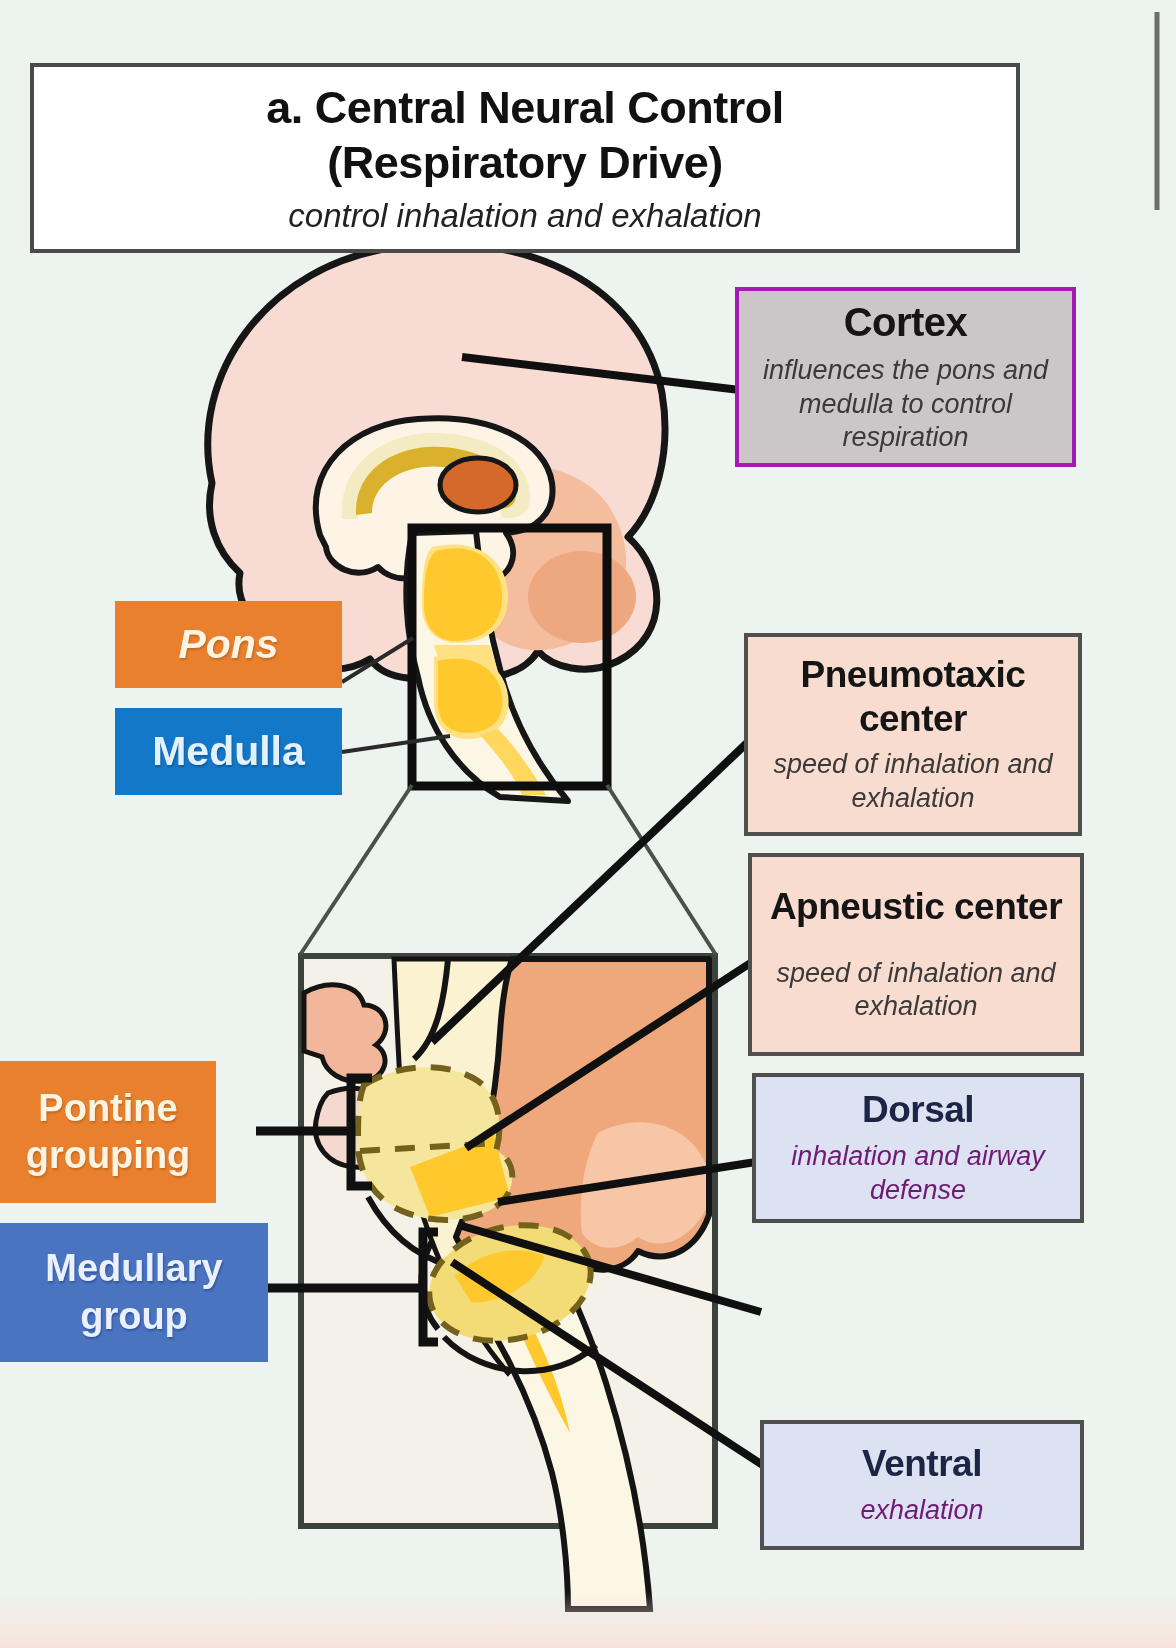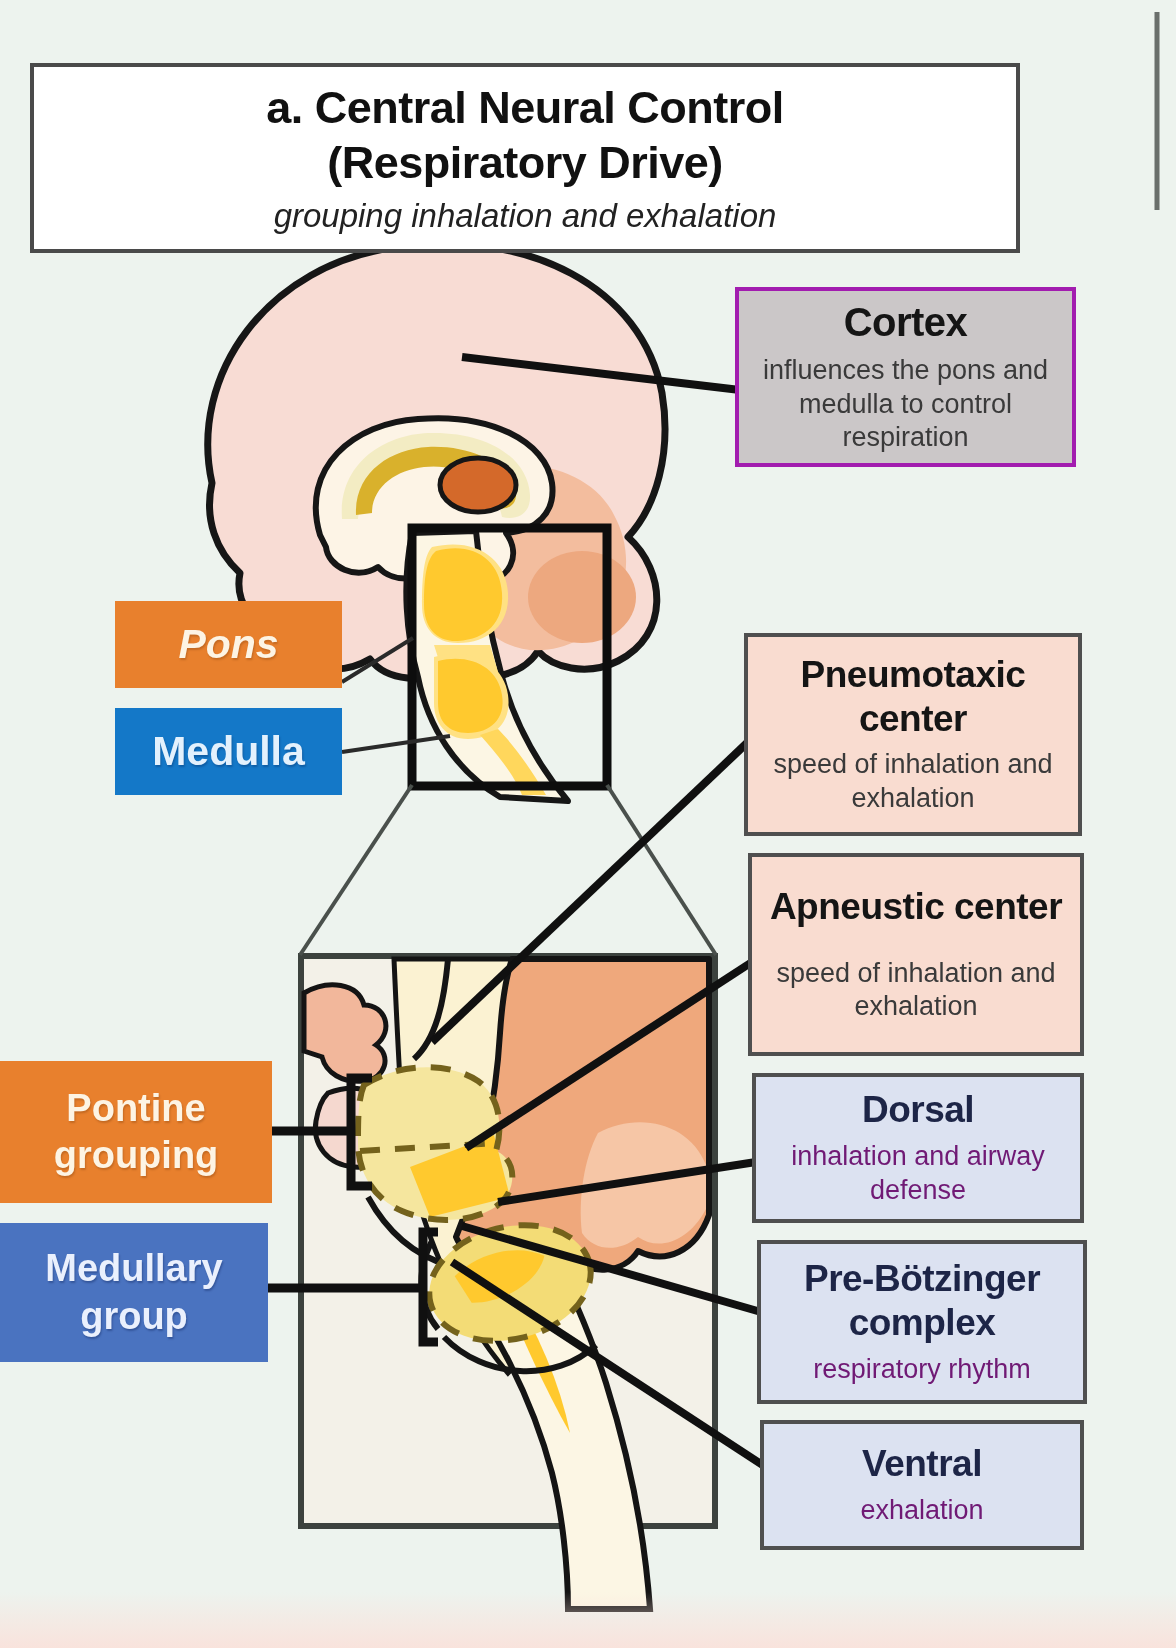--- a/index.html
+++ b/index.html
@@ -19,39 +19,39 @@
     margin-top:35px;
   }
   .title-line{font-size:45px;font-weight:bold;color:#111;line-height:1.22;text-align:center;letter-spacing:-0.5px;}
   .title-sub{font-size:33px;font-style:italic;color:#222;margin-top:6px;text-align:center;}
   
   .callout{
     display:flex;flex-direction:column;align-items:center;justify-content:center;
     text-align:center;z-index:3;box-sizing:border-box;padding:6px 10px;
   }
   .callout-title{font-weight:bold;font-size:37px;line-height:1.18;color:#151515;letter-spacing:-0.5px;}
-  .callout-desc{font-size:27px;line-height:1.25;color:#3a3a3a;margin-top:8px;}
+  .callout-desc{font-style:italic;font-size:27px;line-height:1.25;color:#3a3a3a;margin-top:8px;}
   .c-cortex{left:735px;top:287px;width:341px;height:180px;border:4px solid #a21caf;}
   .c-cortex .callout-title{font-size:40px;}
   .c-pneumotaxic{left:744px;top:633px;width:338px;height:203px;border:4px solid #4f4f4f;}
   .c-apneustic{left:748px;top:853px;width:336px;height:203px;border:4px solid #4f4f4f;}
   .c-dorsal{left:752px;top:1073px;width:332px;height:150px;border:4px solid #4f4f4f;}
   .c-prebotzinger{left:757px;top:1240px;width:330px;height:164px;border:4px solid #4f4f4f;}
   .c-ventral{left:760px;top:1420px;width:324px;height:130px;border:4px solid #4f4f4f;}
   .lav .callout-title{color:#1d2547;}
   .lav .callout-desc{color:#701a75;}
   
   .region-label{
     display:flex;align-items:center;justify-content:center;text-align:center;
     font-weight:bold;color:#fdf4e4;z-index:3;box-sizing:border-box;
     text-shadow:1px 2px 2px rgba(90,40,0,0.25);
   }
   .l-pons{left:115px;top:601px;width:227px;height:87px;font-size:41px;font-style:italic;}
   .l-medulla{left:115px;top:708px;width:227px;height:87px;font-size:41px;color:#e3f1fd;text-shadow:1px 2px 2px rgba(0,30,80,0.3);}
-  .l-pontine{left:0px;top:1061px;width:272px;height:142px;font-size:38px;line-height:1.25;}
+  .l-pontine{left:0px;top:1061px;width:216px;height:142px;font-size:38px;line-height:1.25;}
   .l-medullary{left:0px;top:1223px;width:268px;height:139px;font-size:38px;line-height:1.25;color:#eaf0fd;text-shadow:1px 2px 2px rgba(0,20,70,0.3);}
   
   .overlay{left:0;top:0;z-index:2;pointer-events:none;}
   .illus{z-index:1;}
   .bottom-fade{left:0;top:1592px;width:1176px;height:56px;z-index:4;
     background:linear-gradient(to bottom, rgba(251,227,221,0), rgba(251,224,217,0.85));}
 </style>
 </head>
 <body>
 
@@ -155,21 +155,21 @@
     <path d="M256,1131 L350,1131" stroke="#101010" stroke-width="9"></path>
     <path d="M372,1078 L351,1078 L351,1186 L372,1186" fill="none" stroke="#101010" stroke-width="9"></path>
 
     <path d="M264,1288 L422,1288" stroke="#101010" stroke-width="9"></path>
     <path d="M438,1232 L423,1232 L423,1342 L438,1342" fill="none" stroke="#101010" stroke-width="9"></path>
   </svg>
 
   <div class="abs title-panel">
     <div class="title-line">a. Central Neural Control</div>
     <div class="title-line">(Respiratory Drive)</div>
-    <div class="title-sub">grouping inhalation and exhalation</div>
+    <div class="title-sub">control inhalation and exhalation</div>
   </div>
 
   <div class="abs callout c-cortex" style="background-color: rgb(203, 199, 200);">
     <div class="callout-title">Cortex</div>
     <div class="callout-desc">influences the pons and medulla to control respiration</div>
   </div>
 
   <div class="abs callout c-pneumotaxic" style="background-color: rgb(249, 220, 208);">
     <div class="callout-title">Pneumotaxic center</div>
     <div class="callout-desc">speed of inhalation and exhalation</div>
@@ -178,24 +178,20 @@
   <div class="abs callout c-apneustic" style="background-color: rgb(249, 220, 208); gap: 20px;">
     <div class="callout-title">Apneustic center</div>
     <div class="callout-desc">speed of inhalation and exhalation</div>
   </div>
 
   <div class="abs callout lav c-dorsal" style="background-color: rgb(220, 226, 241);">
     <div class="callout-title">Dorsal</div>
     <div class="callout-desc">inhalation and airway defense</div>
   </div>
 
-  <div class="abs callout lav c-prebotzinger" style="background-color: rgb(220, 226, 241);">
-    <div class="callout-title">Pre-Bötzinger complex</div>
-    <div class="callout-desc">respiratory rhythm</div>
-  </div>
 
   <div class="abs callout lav c-ventral" style="background-color: rgb(220, 226, 241);">
     <div class="callout-title">Ventral</div>
     <div class="callout-desc">exhalation</div>
   </div>
 
   <div class="abs region-label l-pons" style="background-color: rgb(232, 128, 45);">Pons</div>
   <div class="abs region-label l-medulla" style="background-color: rgb(20, 120, 200);">Medulla</div>
   <div class="abs region-label l-pontine" style="background-color: rgb(232, 128, 45);">Pontine grouping</div>
   <div class="abs region-label l-medullary" style="background-color: rgb(74, 115, 192);">Medullary group</div>

